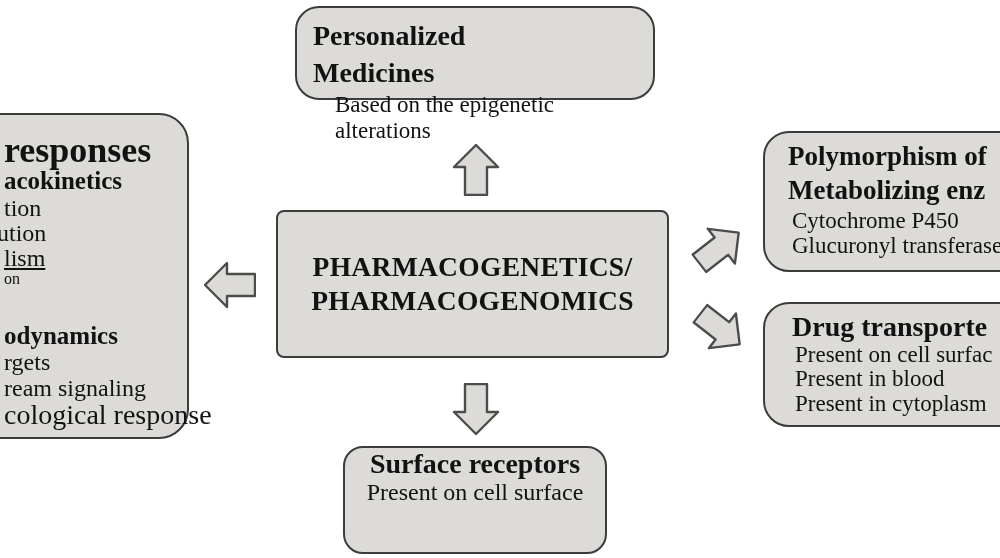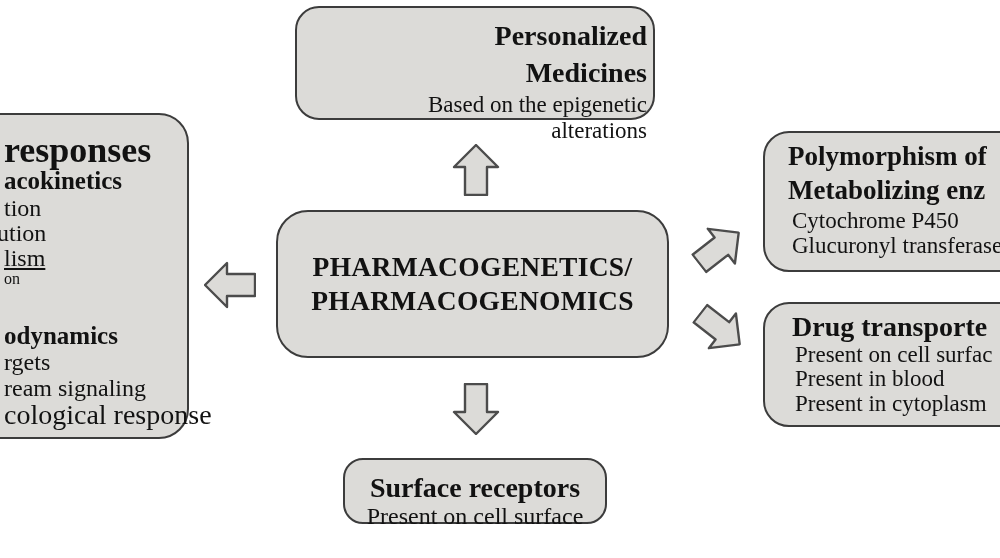--- a/index.html
+++ b/index.html
@@ -26,44 +26,44 @@
   #left-box .lb-i1      { top: 80px;  font-size: 24px; }
   #left-box .lb-i2      { top: 105px; font-size: 24px; left: 65px; }
   #left-box .lb-i3      { top: 130px; font-size: 24px; text-decoration: underline; }
   #left-box .lb-i4      { top: 155px; font-size: 16px; }
   #left-box .lb-head2   { top: 207px; font-size: 25px; font-weight: bold; }
   #left-box .lb-i5      { top: 234px; font-size: 24px; }
   #left-box .lb-i6      { top: 260px; font-size: 24px; }
   #left-box .lb-i7      { top: 284px; font-size: 28px; }
 
   
-  #top-box { left: 295px; top: 6px; width: 360px; height: 114px; border-radius: 24px; padding: 9px 6px 0 16px; text-align: right; }
+  #top-box { left: 295px; top: 6px; width: 360px; height: 94px; border-radius: 24px; padding: 9px 6px 0 16px; }
   #top-box .tb-title { font-size: 28px; font-weight: bold; line-height: 37px; }
   #top-box .tb-sub   { font-size: 23px; margin-left: 22px; margin-top: 1px; }
 
   
   #center-box {
-    left: 276px; top: 210px; width: 393px; height: 148px; border-radius: 32px;
+    left: 276px; top: 210px; width: 393px; height: 148px; border-radius: 8px;
     display: flex; flex-direction: column; align-items: center; justify-content: center;
   }
   #center-box .cb-line { font-size: 27.5px; font-weight: bold; line-height: 34px; letter-spacing: 0.3px; white-space: nowrap; }
 
   
   #right-top-box { left: 763px; top: 131px; width: 330px; height: 141px; border-radius: 26px; padding: 6px 0 0 23px; }
   #right-top-box .rt-title { font-size: 27px; font-weight: bold; line-height: 34px; white-space: nowrap; }
   #right-top-box .rt-item  { font-size: 23px; line-height: 24.5px; margin-left: 4px; white-space: nowrap; }
   #right-top-box .rt-items { margin-top: 2px; }
 
   
   #right-bottom-box { left: 763px; top: 302px; width: 330px; height: 125px; border-radius: 26px; padding: 6px 0 0 27px; }
   #right-bottom-box .rb-title { font-size: 28px; font-weight: bold; line-height: 33px; white-space: nowrap; }
   #right-bottom-box .rb-item  { font-size: 23px; line-height: 24.3px; margin-left: 3px; white-space: nowrap; }
 
   
-  #bottom-box { left: 343px; top: 458px; width: 264px; height: 66px; border-radius: 20px; text-align: center; padding-top: 12px; }
+  #bottom-box { left: 343px; top: 446px; width: 264px; height: 108px; border-radius: 20px; text-align: center; }
   #bottom-box .bb-title { font-size: 28px; font-weight: bold; line-height: 31px; }
   #bottom-box .bb-sub   { font-size: 24px; line-height: 27px; }
 
   
   .arrow { position: absolute; width: 48px; height: 52px; }
   .arrow polygon { fill: var(--box-fill, #dcdbd8); stroke: var(--arrow-border, #4c4c4c); stroke-width: 2.4; stroke-linejoin: round; }
   #arrow-up    { left: 452px; top: 144px; }
   #arrow-left  { left: 206px; top: 259px; transform: rotate(-90deg); }
   #arrow-down  { left: 452px; top: 383px; transform: rotate(180deg); }
   #arrow-ne    { left: 695px; top: 222px; transform: rotate(52deg); }

